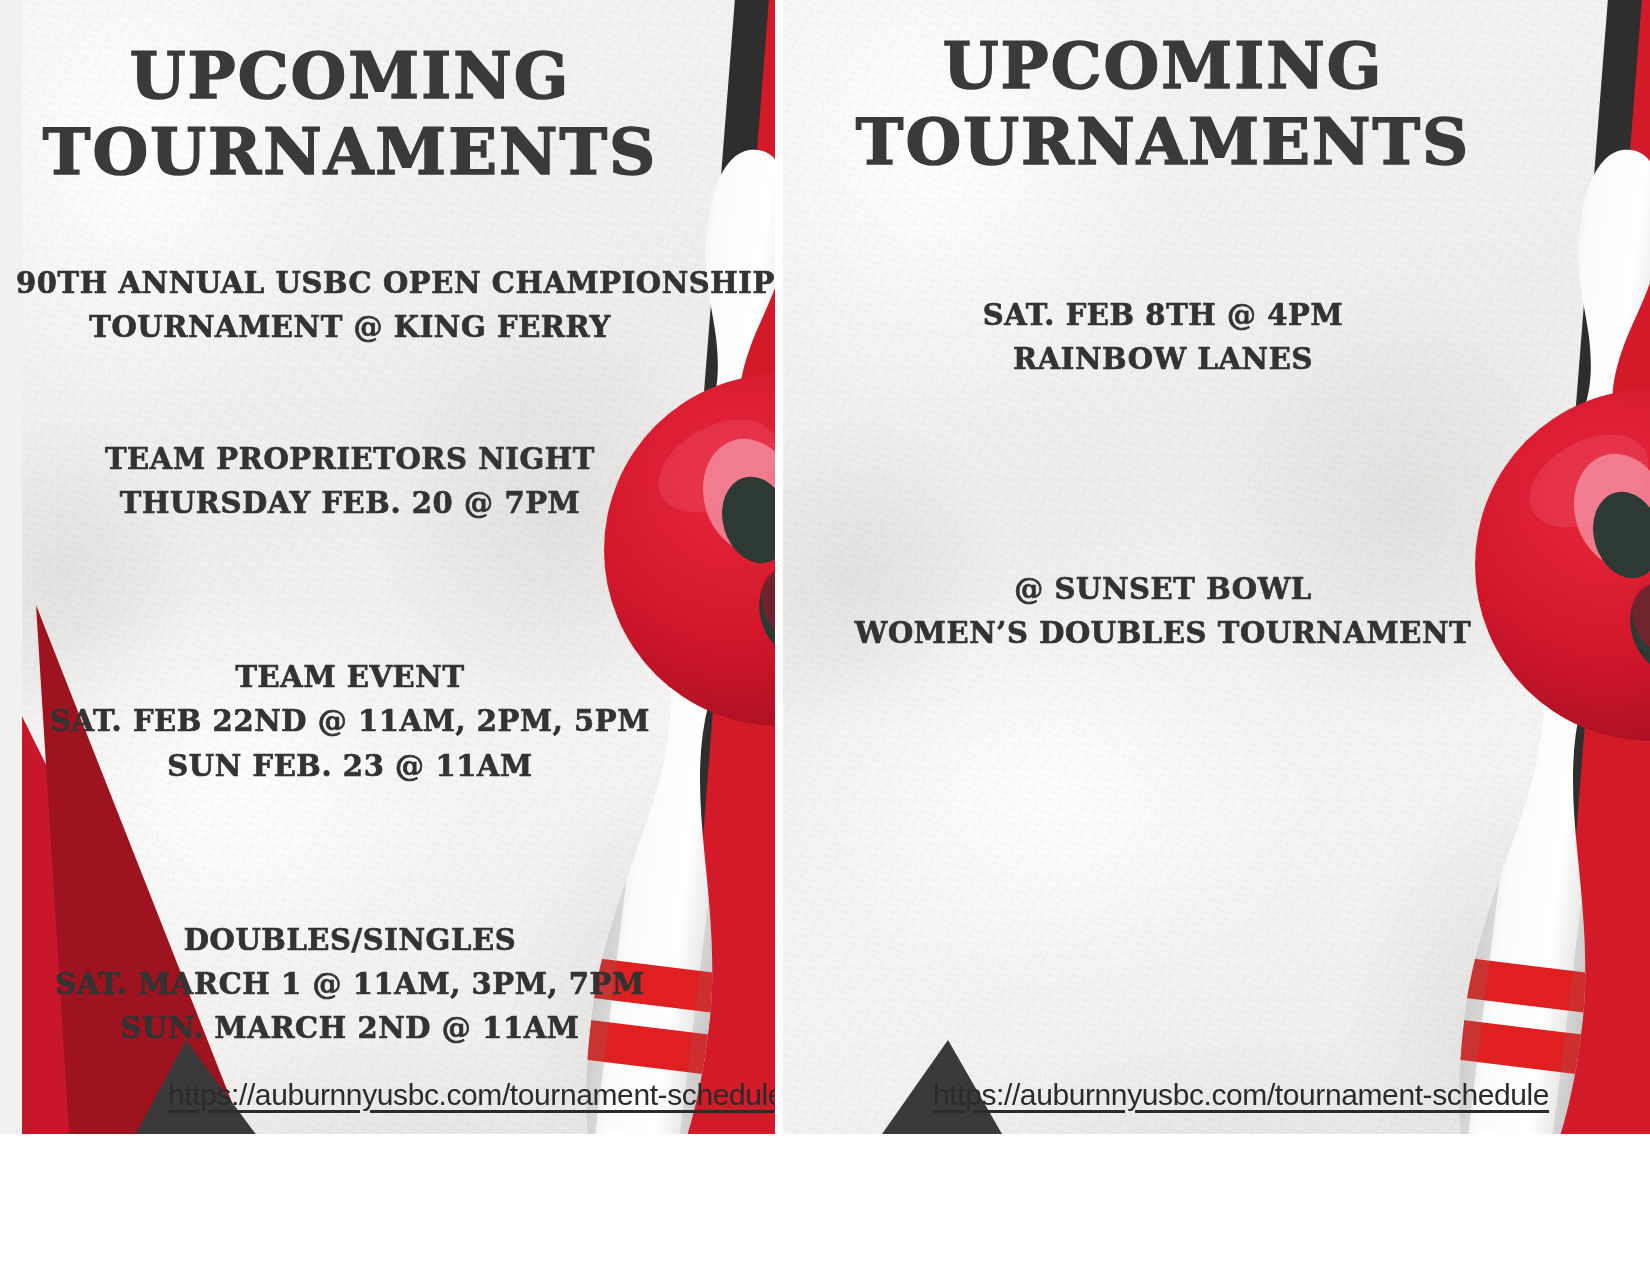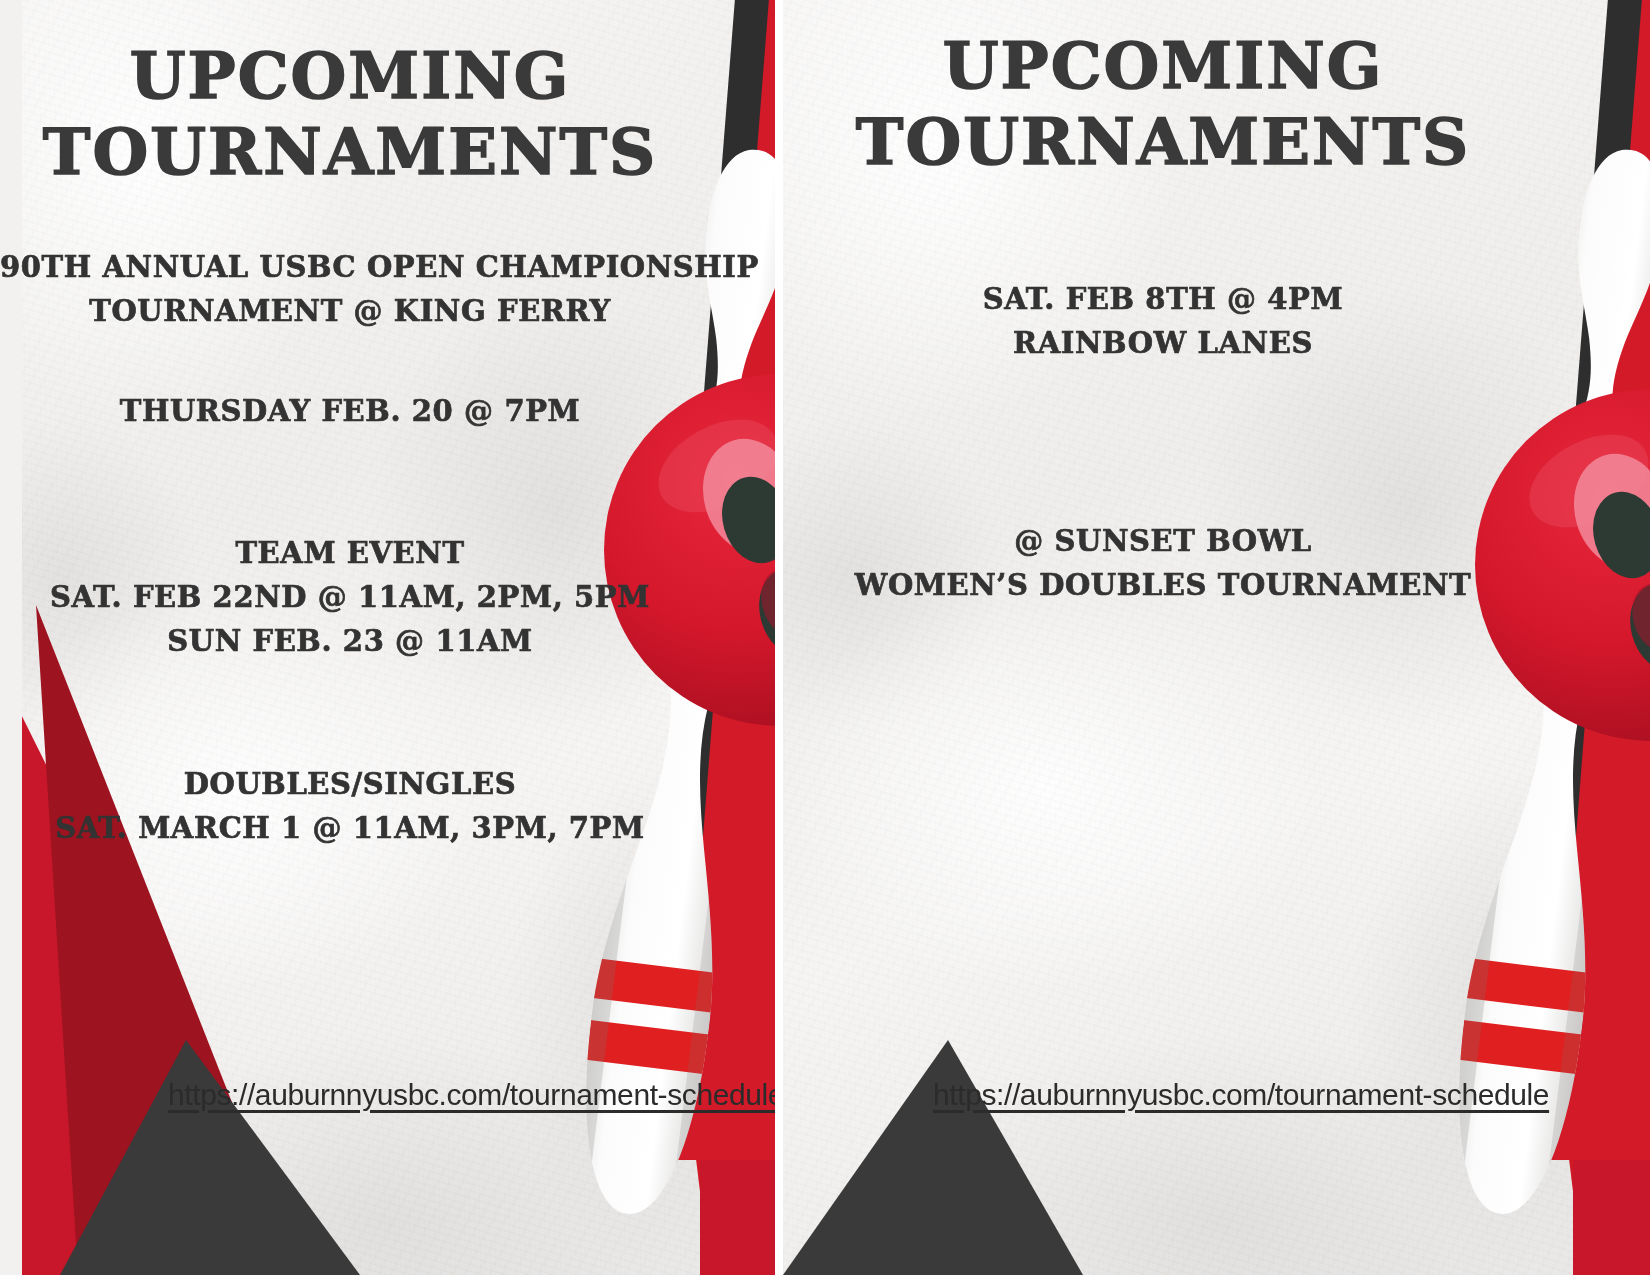--- a/index.html
+++ b/index.html
@@ -1,18 +1,18 @@
 <!DOCTYPE html>
 <html><head>
 <meta charset="utf-8">
 <style>
   html,body{margin:0;padding:0;background:#ffffff;}
   body{width:1650px;height:1275px;overflow:hidden;font-family:"Liberation Serif",serif;}
 
-  .stage{position:relative;width:1650px;height:1275px;overflow:hidden;background:#fff;}
+  .stage{position:relative;width:1650px;height:1134px;overflow:hidden;background:#fff;}
 
   
   .panel{position:absolute;top:0;height:1275px;overflow:hidden;background:#f4f3f1;}
   .panel.left{left:0;width:775px;}
   .panel.right{left:783px;width:867px;}
 
   
   .paper{position:absolute;inset:0;
     background:
       radial-gradient(ellipse 40% 30% at 18% 12%, rgba(255,255,255,.95), rgba(255,255,255,0) 70%),
@@ -36,21 +36,21 @@
   .panel.left  .content{left:0;  top:0; width:700px;}
   .panel.right .content{left:30px;top:0; width:700px;}
 
   .headline{font-size:64px;line-height:1.18;letter-spacing:2px;color:#3a3a3a;
     font-family:"DejaVu Serif",serif;font-weight:700;
     -webkit-text-stroke:1.5px #3a3a3a;text-transform:uppercase;}
   .panel.left  .headline{padding-top:38px;}
   .panel.right .headline{padding-top:28px;}
   .headline .l2{display:block;}
 
-  .evt{margin:0;color:#333;letter-spacing:.6px;text-transform:uppercase;
+  .evt{margin:16px;color:#333;letter-spacing:.6px;text-transform:uppercase;
        font-size:29px;line-height:1.52;-webkit-text-stroke:.7px #333;}
   .evt .ln{display:block;white-space:nowrap;}
 
   .spacer-lg{height:56px;}
   .spacer-md{height:42px;}
 
   .url{position:absolute;z-index:7;font-family:"Liberation Sans",sans-serif;
        font-weight:400;font-size:30px;color:#2b2b2b;letter-spacing:-.4px;
        text-decoration:underline;text-underline-offset:5px;white-space:nowrap;}
   .panel.left  .url{left:168px;top:1078px;}
@@ -193,38 +193,40 @@
       <div class="spacer-lg"></div>
 
       <p class="evt">
         <span class="ln">90TH ANNUAL USBC OPEN CHAMPIONSHIP</span>
         <span class="ln">TOURNAMENT @ KING FERRY</span>
       </p>
 
       <div class="spacer-lg"></div>
 
       <p class="evt">
+        <span class="ln">TEAM PROPRIETORS NIGHT</span>
         <span class="ln">THURSDAY FEB. 20 @ 7PM</span>
       </p>
 
       <div class="spacer-lg"></div>
       <div class="spacer-md"></div>
 
       <p class="evt">
         <span class="ln">TEAM EVENT</span>
         <span class="ln">SAT. FEB 22ND @ 11AM, 2PM, 5PM</span>
         <span class="ln">SUN FEB. 23 @ 11AM</span>
       </p>
 
       <div class="spacer-lg"></div>
       <div class="spacer-md"></div>
 
       <p class="evt">
         <span class="ln">DOUBLES/SINGLES</span>
         <span class="ln">SAT. MARCH 1 @ 11AM, 3PM, 7PM</span>
+        <span class="ln">SUN. MARCH 2ND @ 11AM</span>
       </p>
     </div>
 
     <div class="url">https://auburnnyusbc.com/tournament-schedule</div>
   </div>
 
   <div class="panel right">
     <div class="paper"></div>
     <div class="grain"></div>
 

